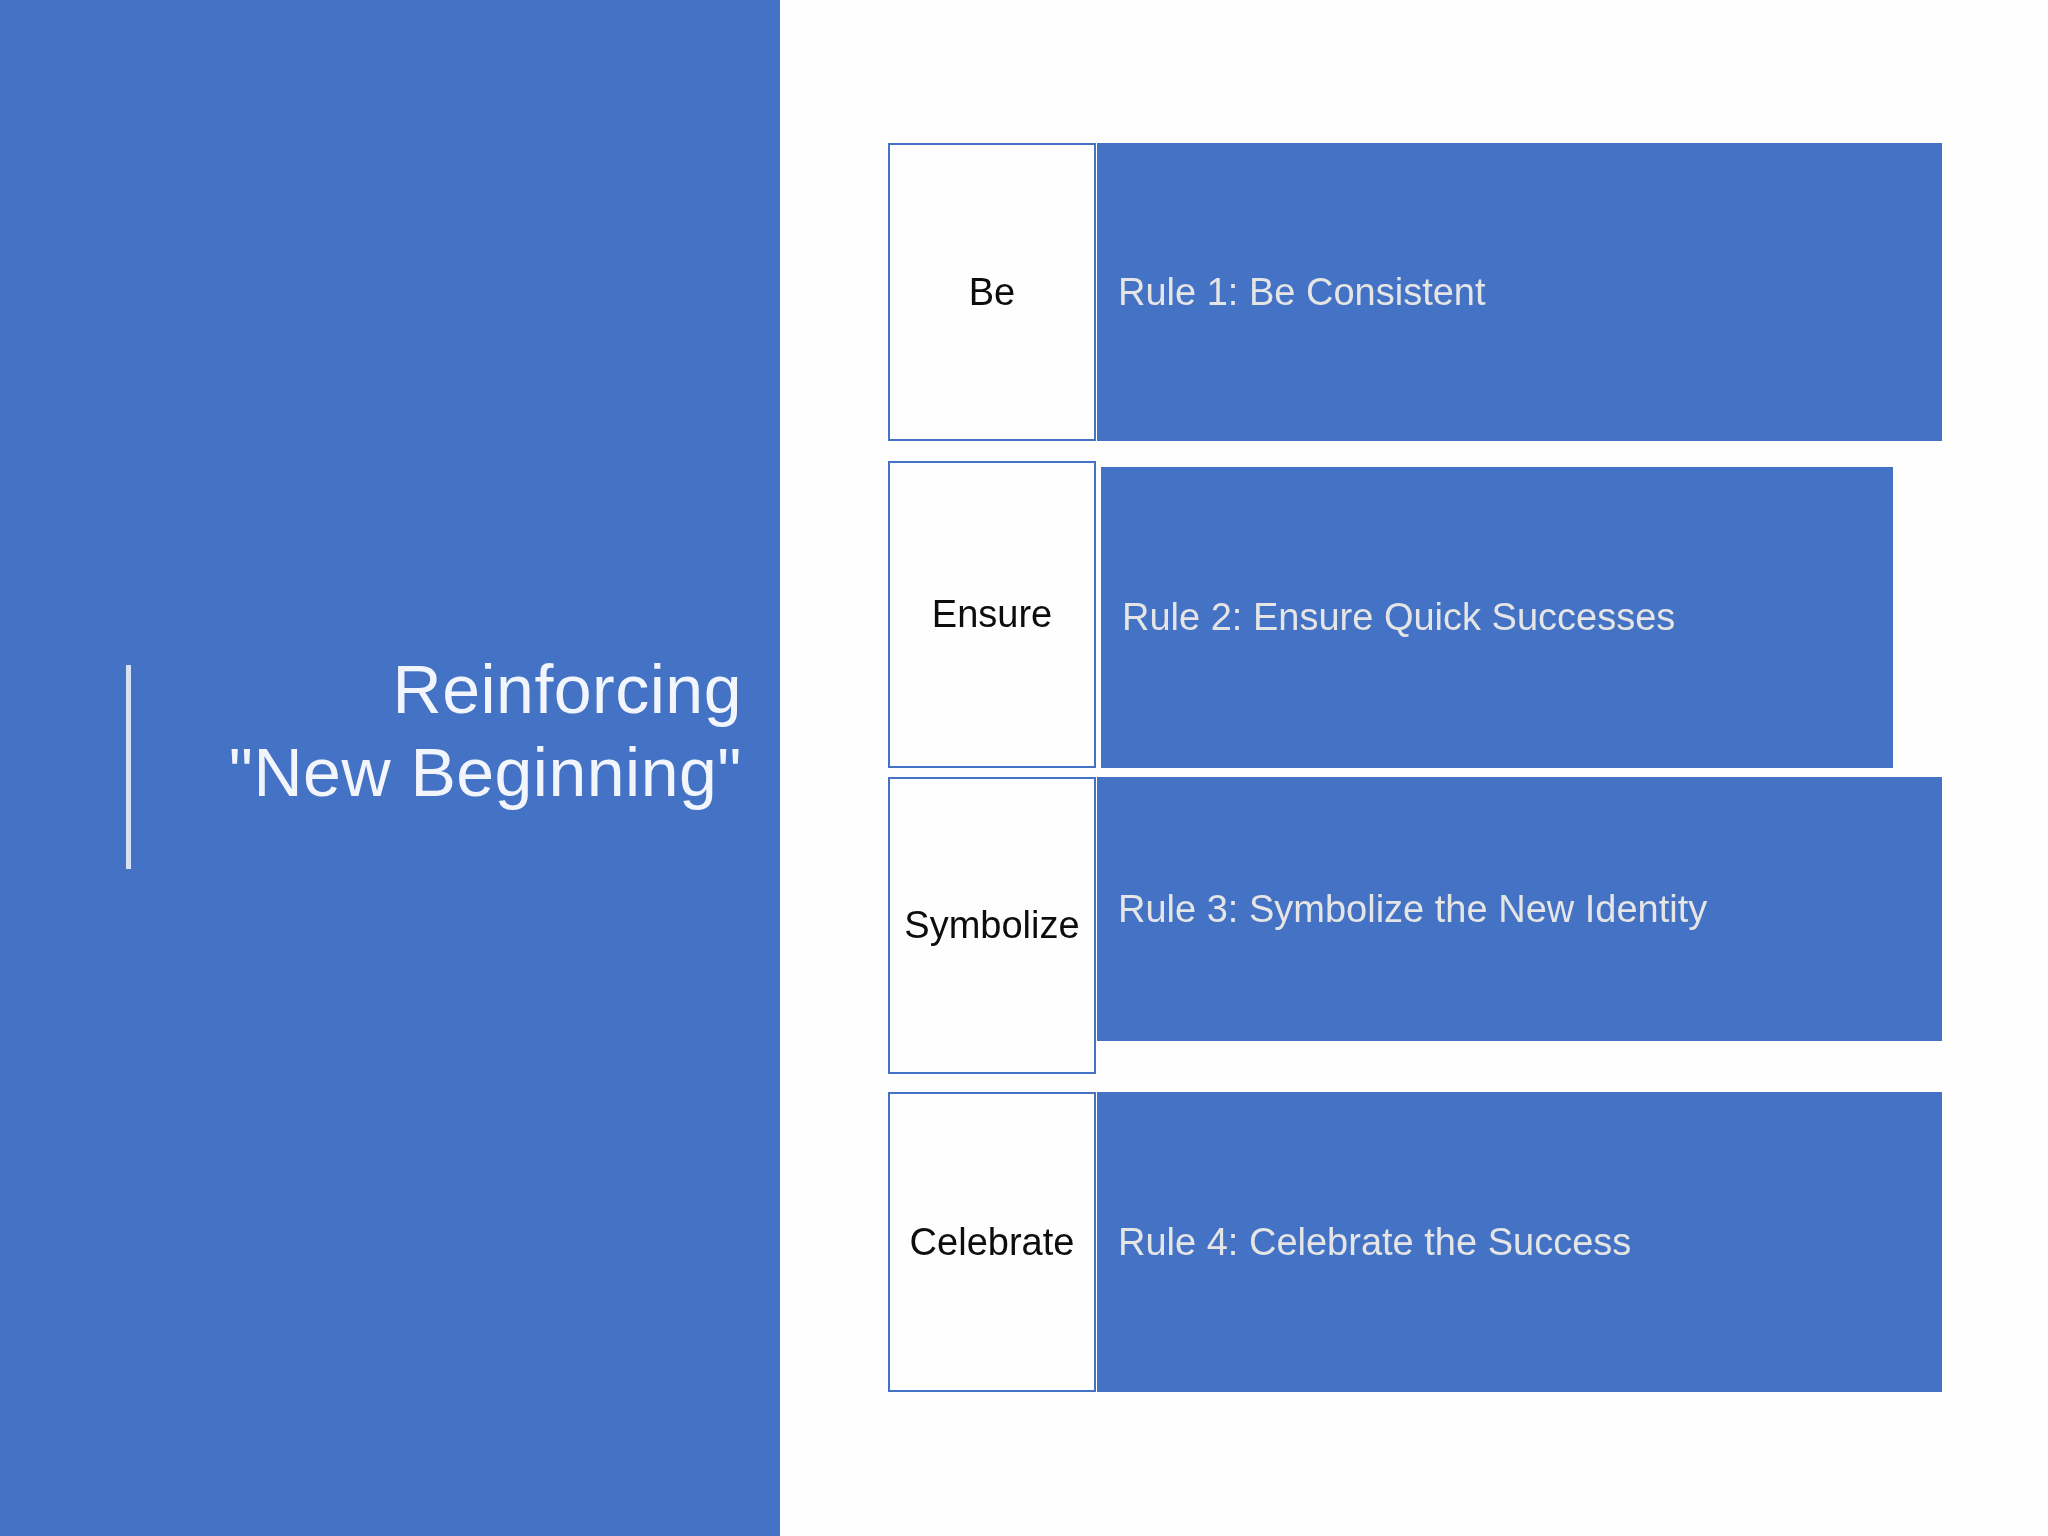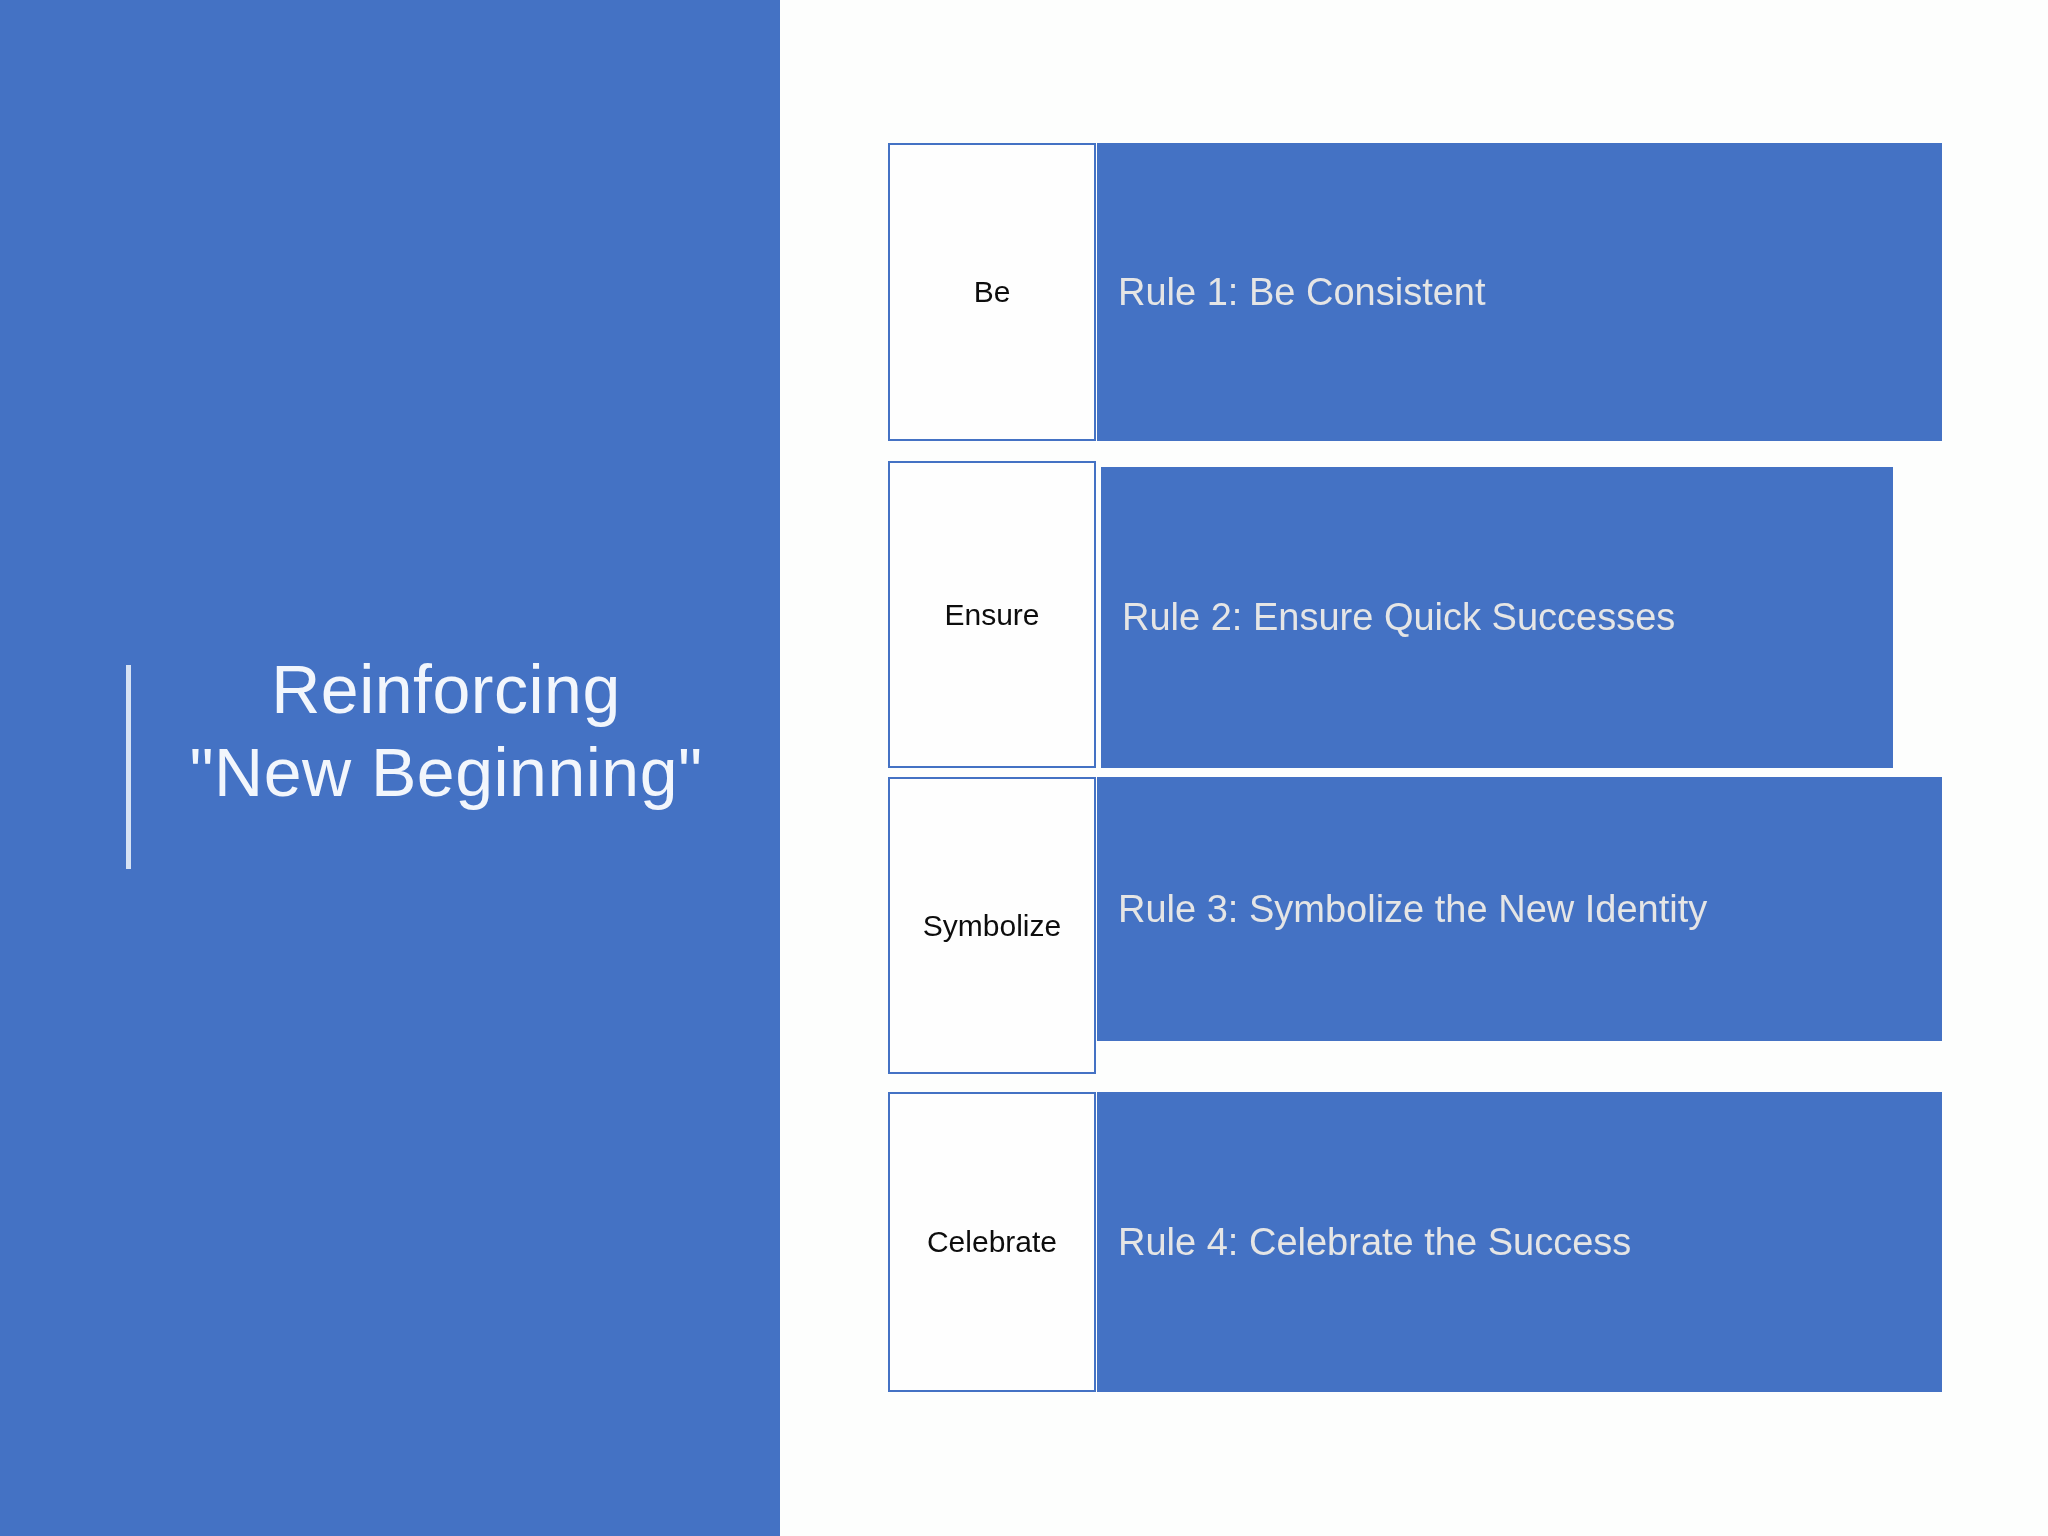--- a/index.html
+++ b/index.html
@@ -24,40 +24,40 @@
   .accent-line {
     position: absolute;
     left: 126px; top: 665px;
     width: 5px; height: 204px;
     background: #d6e2f4;
   }
   .slide-title {
     position: absolute;
     left: 150px; top: 648px;
     width: 592px;
-    text-align: center;
+    text-align: right;
     color: #f2f6fc;
     font-size: 68px;
     line-height: 83px;
     font-weight: 300;
     letter-spacing: 0.5px;
   }
   
   .keyword-box {
     position: absolute;
     left: 888px;
     width: 208px;
     box-sizing: border-box;
     background: #fefefe;
     border: 2px solid #4472c4;
     display: flex;
     align-items: center;
     justify-content: center;
     color: #0d0d0d;
-    font-size: 30px;
+    font-size: 38px;
   }
   .rule-bar {
     position: absolute;
     background: #4472c4;
     display: flex;
     align-items: center;
     color: #e5e5e5;
     font-size: 38px;
     padding-left: 21px;
     box-sizing: border-box;

